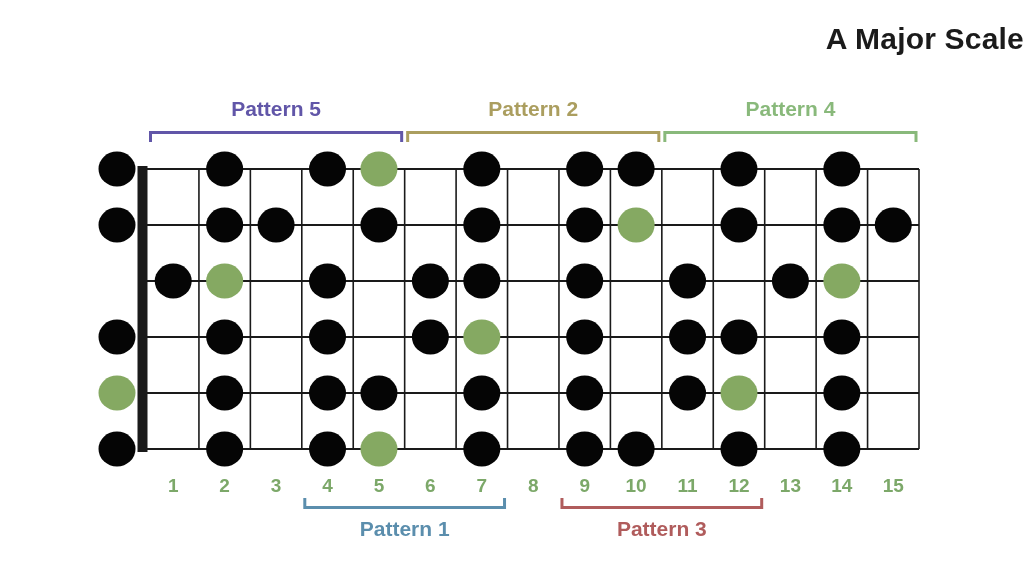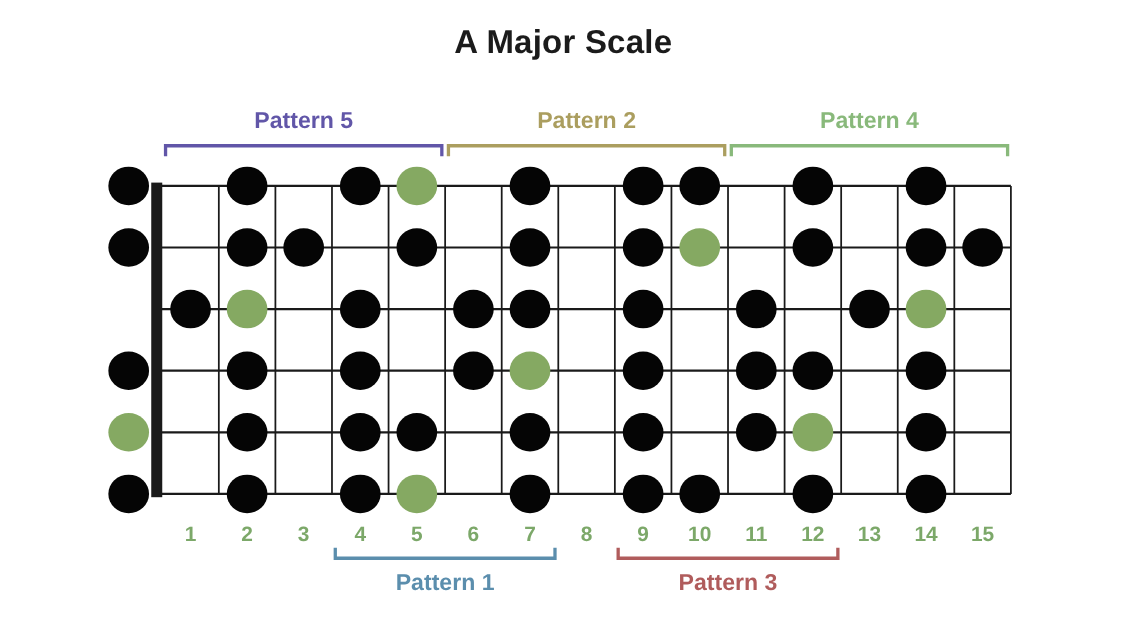--- a/index.html
+++ b/index.html
@@ -7,21 +7,21 @@
     position:relative;
     width:1024px;height:563px;
     background:#ffffff;
     font-family:"Liberation Sans", sans-serif;
     overflow:hidden;
   }
   .title{
     position:absolute;
     top:22px;left:0;width:1024px;
     margin:0;
-    text-align:center;
+    text-align:right;
     font-size:30px;
     font-weight:700;
     letter-spacing:0.2px;
   }
   svg{position:absolute;left:0;top:0;}
 </style>
 </head>
 <body>
 
 <div class="canvas">

